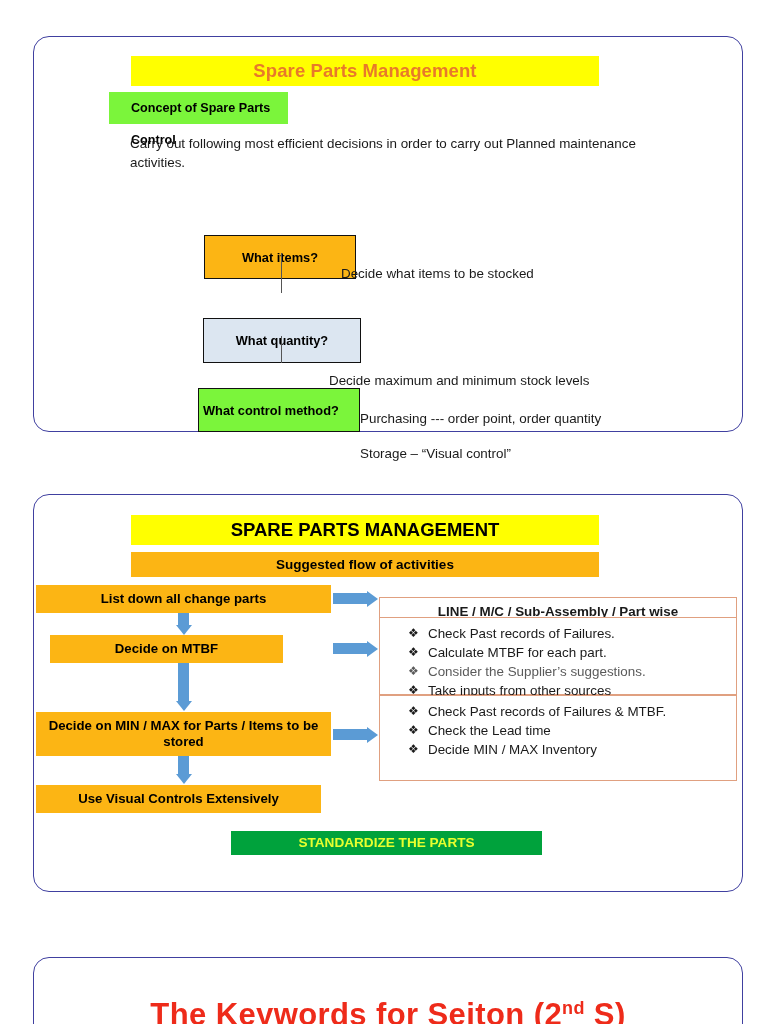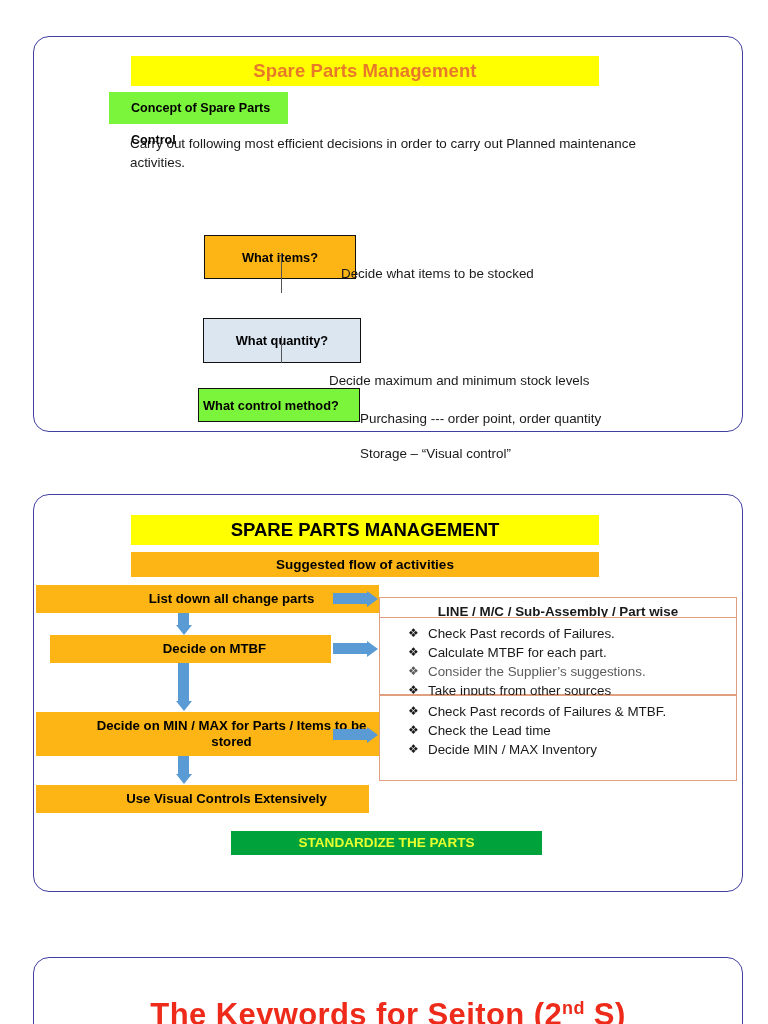--- a/index.html
+++ b/index.html
@@ -63,21 +63,21 @@
     font-size: 12.8px;
     font-weight: bold;
     color: #000;
     display: flex;
     align-items: center;
     justify-content: center;
     margin-top: 26px;
   }
   #node-items    { left: 170px; top: 172px; width: 152px; height: 44px; background: #FCB514; }
   #node-quantity { left: 169px; top: 255px; width: 158px; height: 45px; background: #DCE6F1; justify-content: center; }
-  #node-method   { left: 164px; top: 325px; width: 162px; height: 34px; background: #7BF53B; justify-content: flex-start; padding-left: 4px; }
+  #node-method   { left: 164px; top: 325px; width: 162px; height: 44px; background: #7BF53B; justify-content: flex-start; padding-left: 4px; }
 
   .connector {
     position: absolute;
     width: 1px;
     background: #555;
   }
   #conn-1 { left: 247px; top: 216px; height: 40px; }
   #conn-2 { left: 247px; top: 299px; height: 27px; }
 
   .s1-note {
@@ -119,21 +119,20 @@
     position: absolute;
     background: #FCB514;
     color: #000;
     font-weight: bold;
     font-size: 13.2px;
     text-align: center;
     display: flex;
     align-items: center;
     justify-content: center;
     line-height: 16px;
-    padding-left: 48px;
   }
   #lbox-1 { left: 2px;  top: 90px;  width: 295px; height: 28px; }
   #lbox-2 { left: 16px;  top: 140px; width: 233px; height: 28px; }
   #lbox-3 { left: 2px;  top: 217px; width: 295px; height: 44px; }
   #lbox-4 { left: 2px;  top: 290px; width: 285px; height: 28px; }
 
   .rbox {
     position: absolute;
     background: #ffffff;
     border: 1px solid #E0A080;

